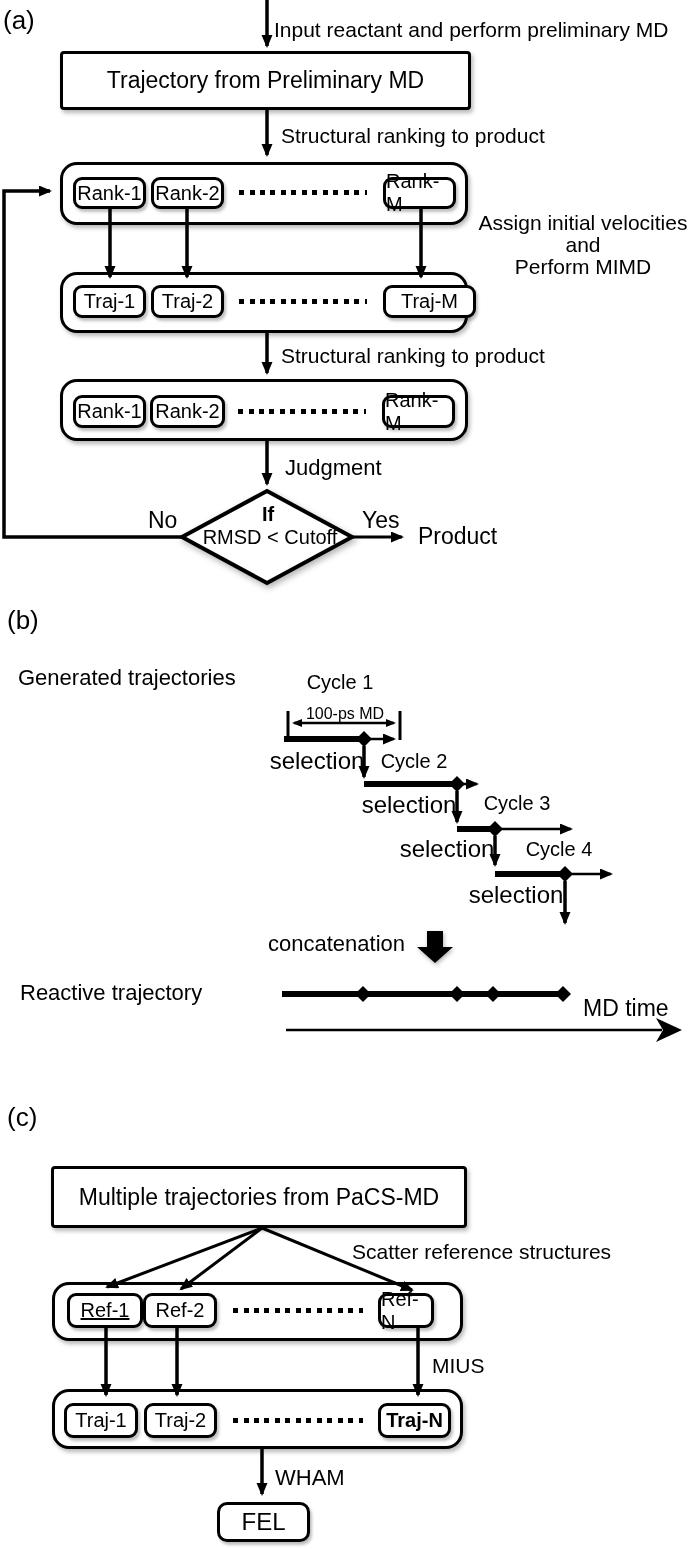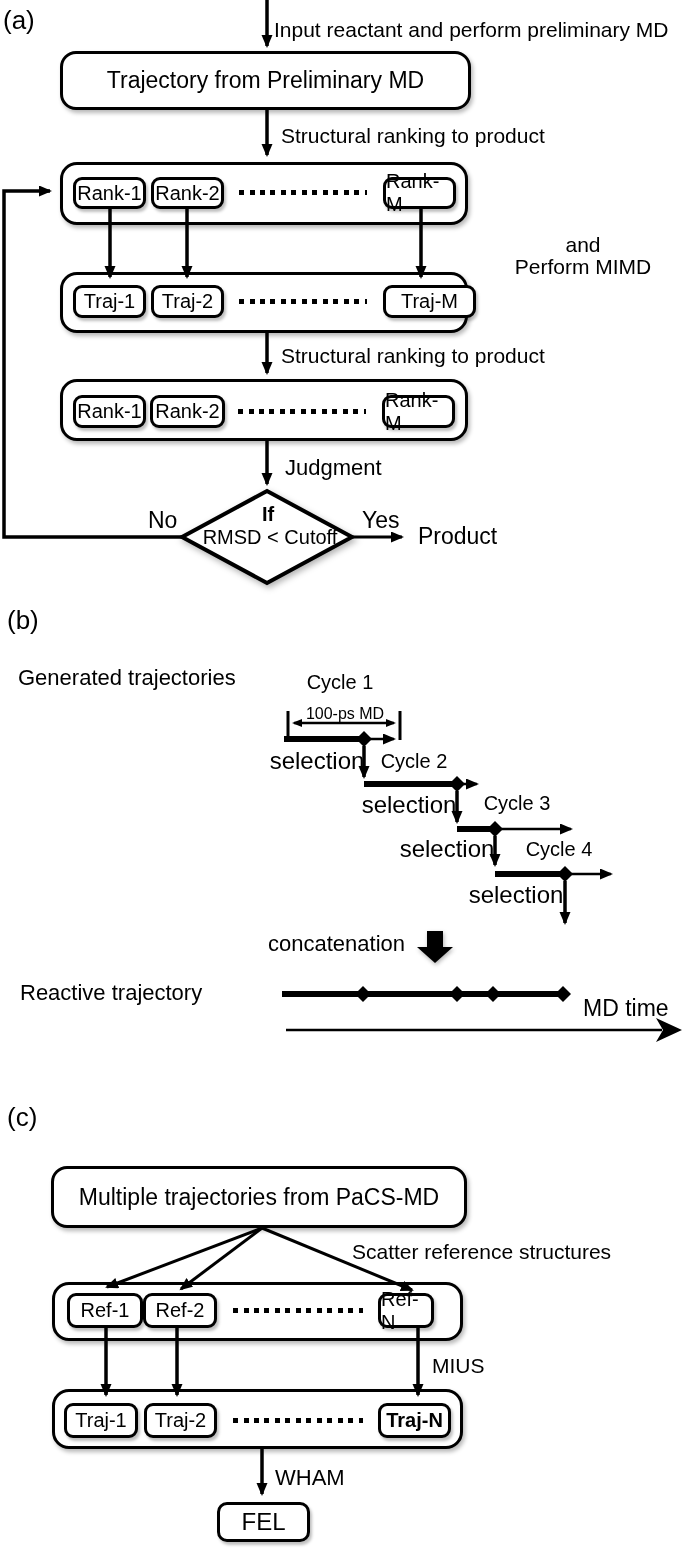--- a/index.html
+++ b/index.html
@@ -1,21 +1,21 @@
 <!DOCTYPE html>
 <html><head>
 <meta charset="utf-8">
 <style>
   html,body{margin:0;padding:0;background:#ffffff;}
   #canvas{position:relative;width:700px;height:1549px;background:#ffffff;overflow:hidden;
           font-family:"Liberation Sans","DejaVu Sans",sans-serif;color:#000;}
   svg.layer{position:absolute;left:0;top:0;z-index:2;pointer-events:none;}
   .box{position:absolute;background:#fff;border:3.5px solid #000;box-sizing:border-box;
        z-index:1;box-shadow:2px 3px 4px rgba(0,0,0,0.28);}
-  .rbig{border-radius:16px;display:flex;align-items:center;justify-content:center;}
+  .rbig{border-radius:4px;display:flex;align-items:center;justify-content:center;}
   .cont{border-radius:17px;}
   .sbox{position:absolute;background:#fff;border:3px solid #000;border-radius:9px;box-sizing:border-box;
         z-index:1;display:flex;align-items:center;justify-content:center;font-size:20px;
         box-shadow:2px 3px 3px rgba(0,0,0,0.25);}
   .txt{position:absolute;z-index:3;white-space:nowrap;line-height:1.12;}
   .ctr{transform:translateX(-50%);text-align:center;}
   .dots{position:absolute;z-index:3;height:5px;
         background:repeating-linear-gradient(to right,#000 0 5px,transparent 5px 10.5px);}
   .f26{font-size:26px;} .f23{font-size:23px;} .f22{font-size:22px;} .f21{font-size:21px;}
   .f20{font-size:20px;} .f19{font-size:24px;} .f16{font-size:16px;}
@@ -105,20 +105,21 @@
     <span>Rank-1</span>
     </div>
   <div class="sbox" style="left:151px;top:177px;width:73px;height:32px;">
     <span>Rank-2</span>
     </div>
   <div class="dots" style="left:239px;top:190px;width:128px;"></div>
   <div class="sbox" style="left:383px;top:177px;width:73px;height:32px;">
     <span>Rank-M</span>
     </div>
 
+  <div class="txt f21 ctr" style="left:583px;top:211px;">Assign initial velocities</div>
   <div class="txt f21 ctr" style="left:583px;top:233px;">and</div>
   <div class="txt f21 ctr" style="left:583px;top:255px;">Perform MIMD</div>
 
   <div class="box cont" style="left:60px;top:272px;width:408px;height:61px;"></div>
   <div class="sbox" style="left:73px;top:285px;width:73px;height:33px;">
     <span>Traj-1</span>
     </div>
   <div class="sbox" style="left:151px;top:285px;width:73px;height:33px;">
     <span>Traj-2</span>
     </div>
@@ -168,21 +169,21 @@
 
   <div class="txt f26" style="left:7px;top:1103px;">(c)</div>
 
   <div class="box rbig" style="left:51px;top:1166px;width:416px;height:62px;">
     <span class="f23">Multiple trajectories from PaCS-MD</span>
   </div>
 
   <div class="txt f21" style="left:352px;top:1240px;">Scatter reference structures</div>
 
   <div class="box cont" style="left:52px;top:1282px;width:411px;height:59px;"></div>
-  <div class="sbox" style="left:67px;top:1293px;width:76px;height:35px;">
+  <div class="sbox" style="left:67px;top:1293px;width:76px;height:35px;text-decoration:underline;">
     <span>Ref-1</span>
     </div>
   <div class="sbox" style="left:143px;top:1293px;width:74px;height:35px;">
     <span>Ref-2</span>
     </div>
   <div class="dots" style="left:233px;top:1308px;width:130px;"></div>
   <div class="sbox" style="left:378px;top:1293px;width:56px;height:35px;">
     <span>Ref-N</span>
     </div>
 

